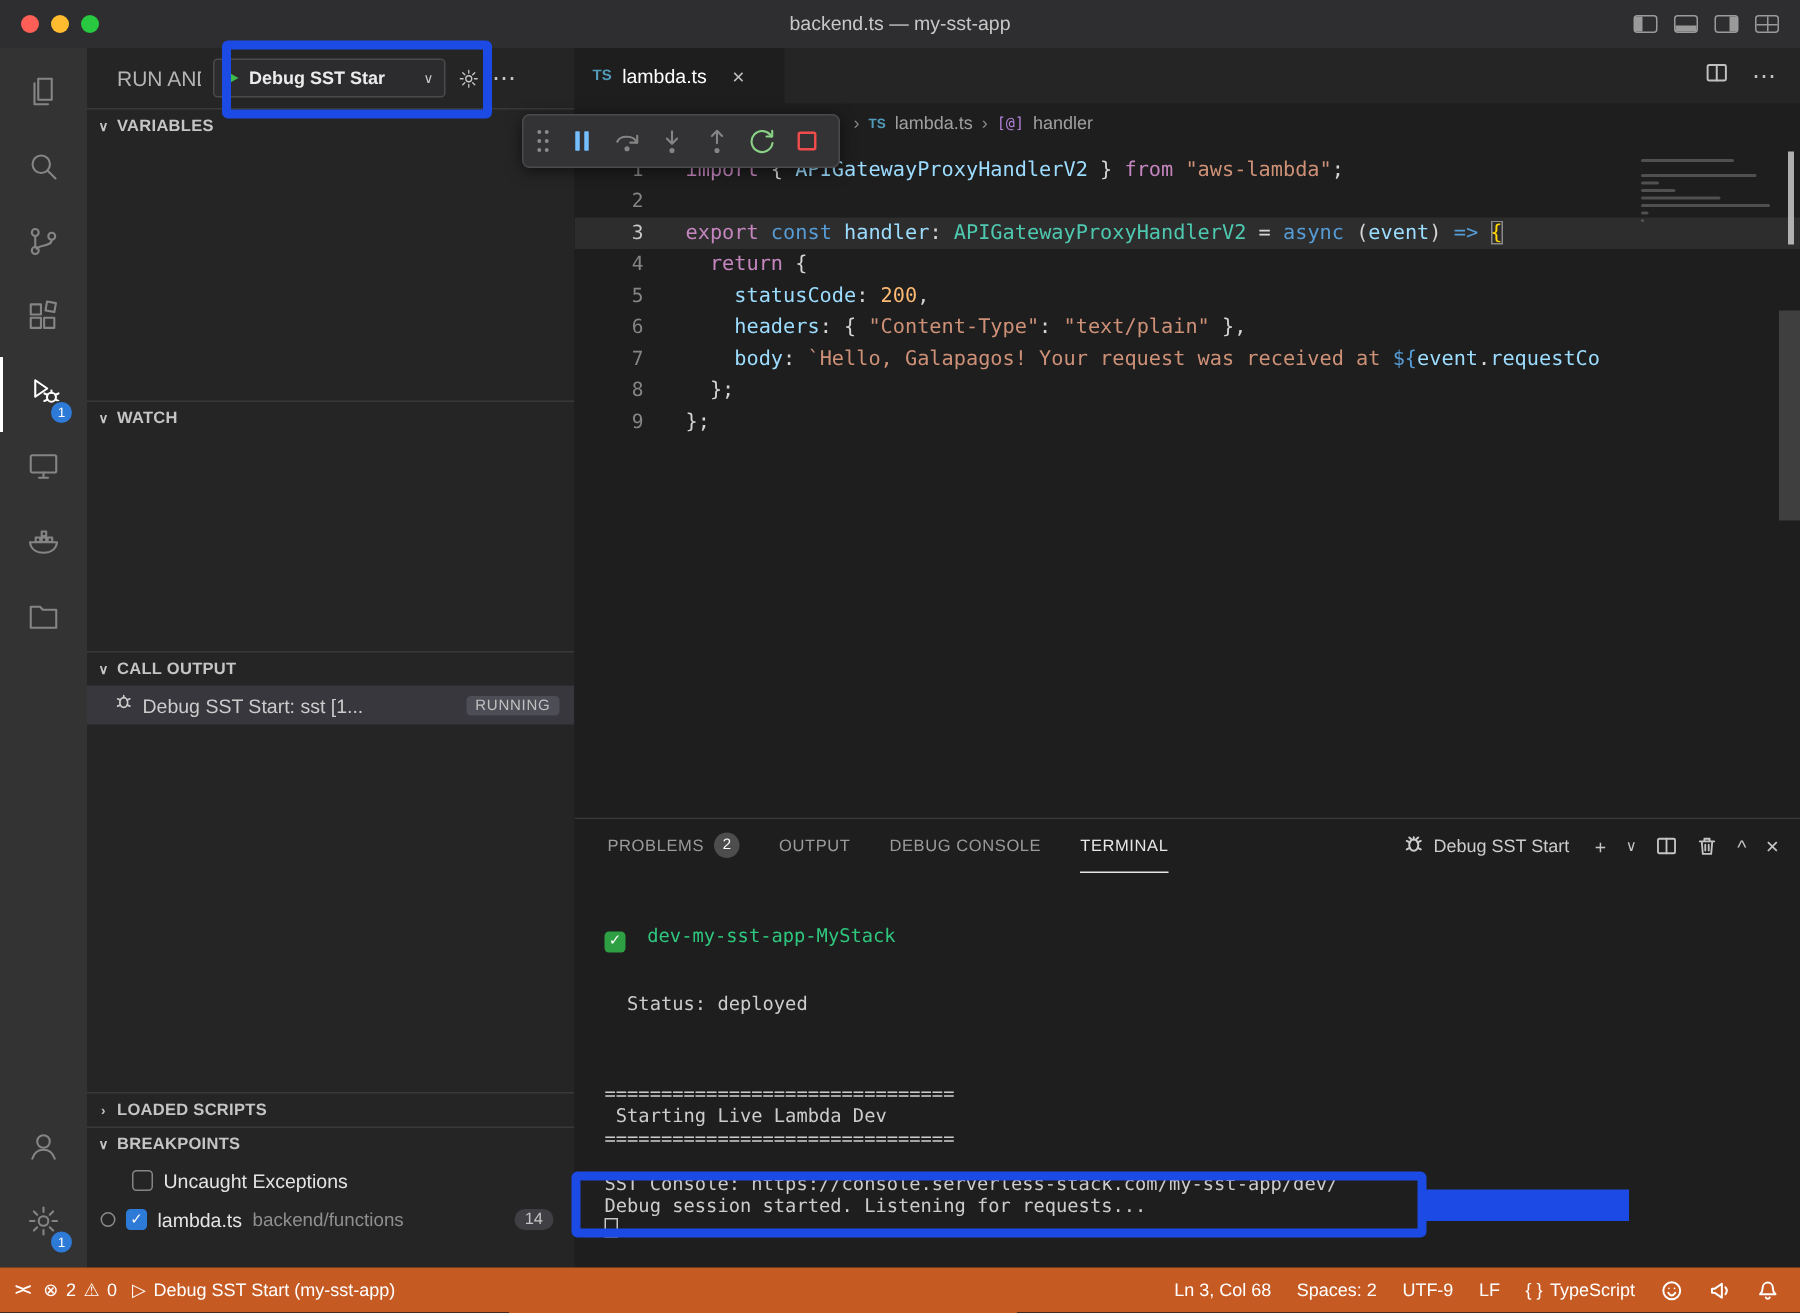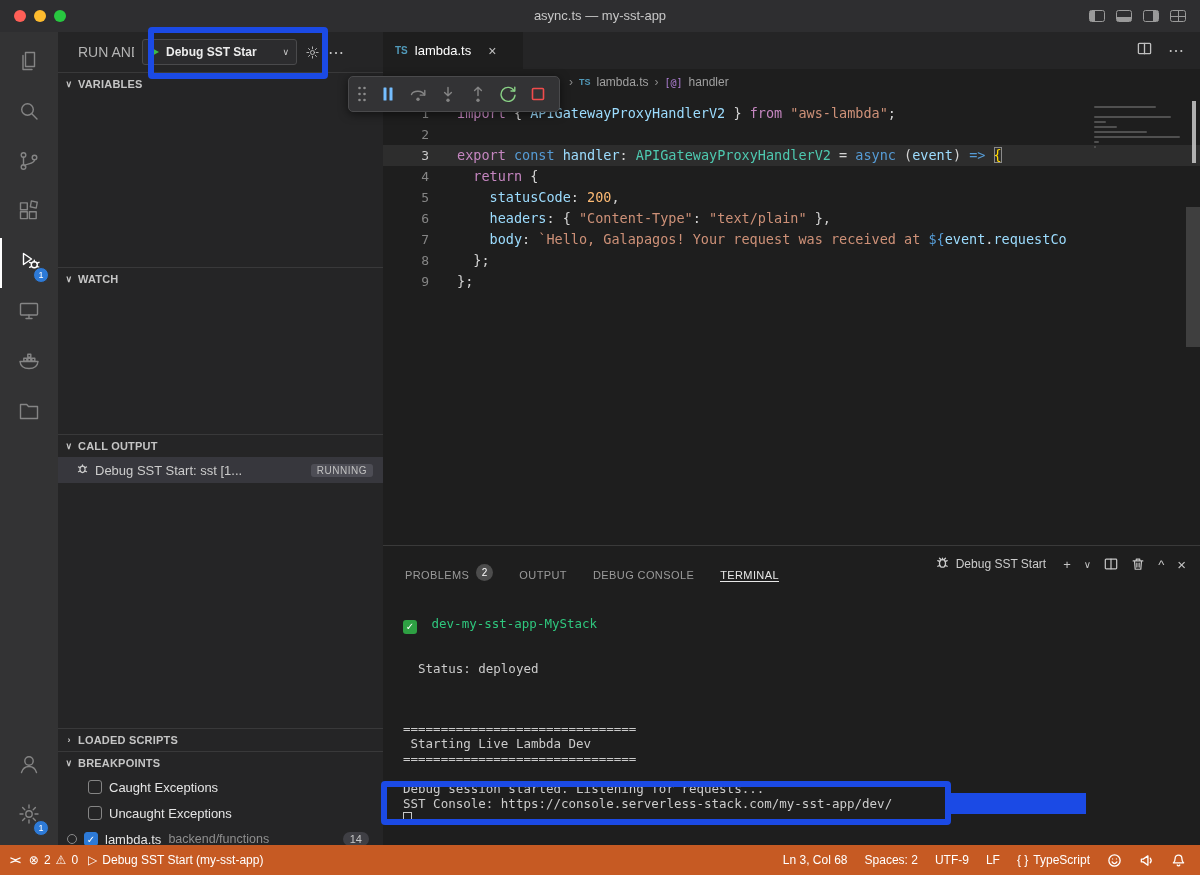--- a/index.html
+++ b/index.html
@@ -84,21 +84,21 @@
 
   
   .debug-toolbar{position:absolute;left:348px;top:76px;height:36px;background:#333335;border:1px solid #4a4a4c;border-radius:5px;box-shadow:0 2px 10px rgba(0,0,0,.55);display:flex;align-items:center;padding:0 8px;gap:3px;z-index:20}
   .dt-grip{display:flex;align-items:center;margin-right:4px;cursor:grab}
   .dt-btn{width:27px;height:27px;display:flex;align-items:center;justify-content:center;cursor:pointer;border-radius:4px}
 
   
   .panel{flex:1;background:#1e1e1e;border-top:1px solid #3a3a3a;display:flex;flex-direction:column;min-height:0}
   .panel-header{flex:none;height:36px;display:flex;align-items:center;padding:0 14px 0 22px}
   .panel-tabs{display:flex;height:36px}
-  .ptab{margin-right:26px;font-size:11px;letter-spacing:.4px;color:#9b9b9b;display:flex;align-items:flex-end;gap:7px;cursor:pointer;border-bottom:1px solid transparent}
+  .ptab{margin-right:26px;font-size:11px;letter-spacing:.4px;color:#9b9b9b;display:flex;align-items:center;gap:7px;cursor:pointer;border-bottom:1px solid transparent}
   .ptab.act{color:#e7e7e7;border-bottom-color:#e7e7e7}
   .pbadge{min-width:17px;height:17px;border-radius:9px;background:#4d4d4d;color:#fff;font-size:10px;display:inline-flex;align-items:center;justify-content:center;padding:0 4px}
   .panel-actions{margin-left:auto;display:flex;align-items:center;gap:13px;color:#c5c5c5}
   .session{display:flex;align-items:center;gap:6px;font-size:12px;color:#cccccc;margin-right:4px;cursor:pointer}
   .pa-btn{cursor:pointer;display:flex;align-items:center;font-size:13px}
   .terminal{flex:1;padding:34px 0 0 20px;font-family:"DejaVu Sans Mono",monospace;font-size:12.5px;line-height:15px;color:#cccccc;overflow:hidden;cursor:text}
   .tline{height:15px;white-space:pre}
   .terminal .t-pln{color:#cccccc}
   .t-green{color:var(--terminal-green,#2FC77E)}
   .t-check{display:inline-flex;width:14px;height:14px;background:#2EA043;border-radius:3px;color:#fff;font-size:10px;align-items:center;justify-content:center;margin-right:7px;vertical-align:-2px;font-family:"Liberation Sans",sans-serif}
@@ -124,21 +124,21 @@
 <body>
 
 <div class="window">
 
   <div class="titlebar">
     <div class="traffic">
       <span class="tl red"></span>
       <span class="tl yellow"></span>
       <span class="tl green"></span>
     </div>
-    <div class="tb-title">async.ts — my-sst-app</div>
+    <div class="tb-title">backend.ts — my-sst-app</div>
     <div class="tb-actions">
       <span class="layout-icon li-left"></span>
       <span class="layout-icon li-bottom"></span>
       <span class="layout-icon li-right"></span>
       <span class="layout-icon li-grid"></span>
     </div>
   </div>
 
   <div class="main">
 
@@ -269,24 +269,20 @@
           <span>LOADED SCRIPTS</span>
         </div>
       </div>
 
       <div class="section">
         <div class="sec-hdr">
           <span class="sec-chev">∨</span>
           <span>BREAKPOINTS</span>
         </div>
         <div>
-            <div class="bprow">
-              <span class="cbox"></span>
-              <span class="bplabel">Caught Exceptions</span>
-            </div>
             <div class="bprow">
               <span class="cbox"></span>
               <span class="bplabel">Uncaught Exceptions</span>
             </div>
             <div class="bprow wc">
               <span class="bpcircle"></span>
               <span class="cbox on">✓</span>
               <span class="bplabel">lambda.ts</span>
               <span class="bppath">backend/functions</span>
               <span class="bpline">14</span>
@@ -395,22 +391,22 @@
             <div class="tline"></div>
             <div class="tline"></div>
             <div class="tline"><span class="t-pln">  Status: deployed</span></div>
             <div class="tline"></div>
             <div class="tline"></div>
             <div class="tline"></div>
             <div class="tline"><span class="t-pln">===============================</span></div>
             <div class="tline"><span class="t-pln"> Starting Live Lambda Dev</span></div>
             <div class="tline"><span class="t-pln">===============================</span></div>
             <div class="tline"></div>
+            <div class="tline"><span class="t-pln">SST Console: https://console.serverless-stack.com/my-sst-app/dev/</span></div>
             <div class="tline"><span class="t-pln">Debug session started. Listening for requests...</span></div>
-            <div class="tline"><span class="t-pln">SST Console: https://console.serverless-stack.com/my-sst-app/dev/</span></div>
             <div class="tline"><span class="t-cursor"></span></div>
           </div>
       </div>
     </div>
   </div>
 
   <div class="statusbar">
     <div class="sb-left">
       <span class="sb-it">
           <span class="remote-glyph">&gt;&lt;</span>

